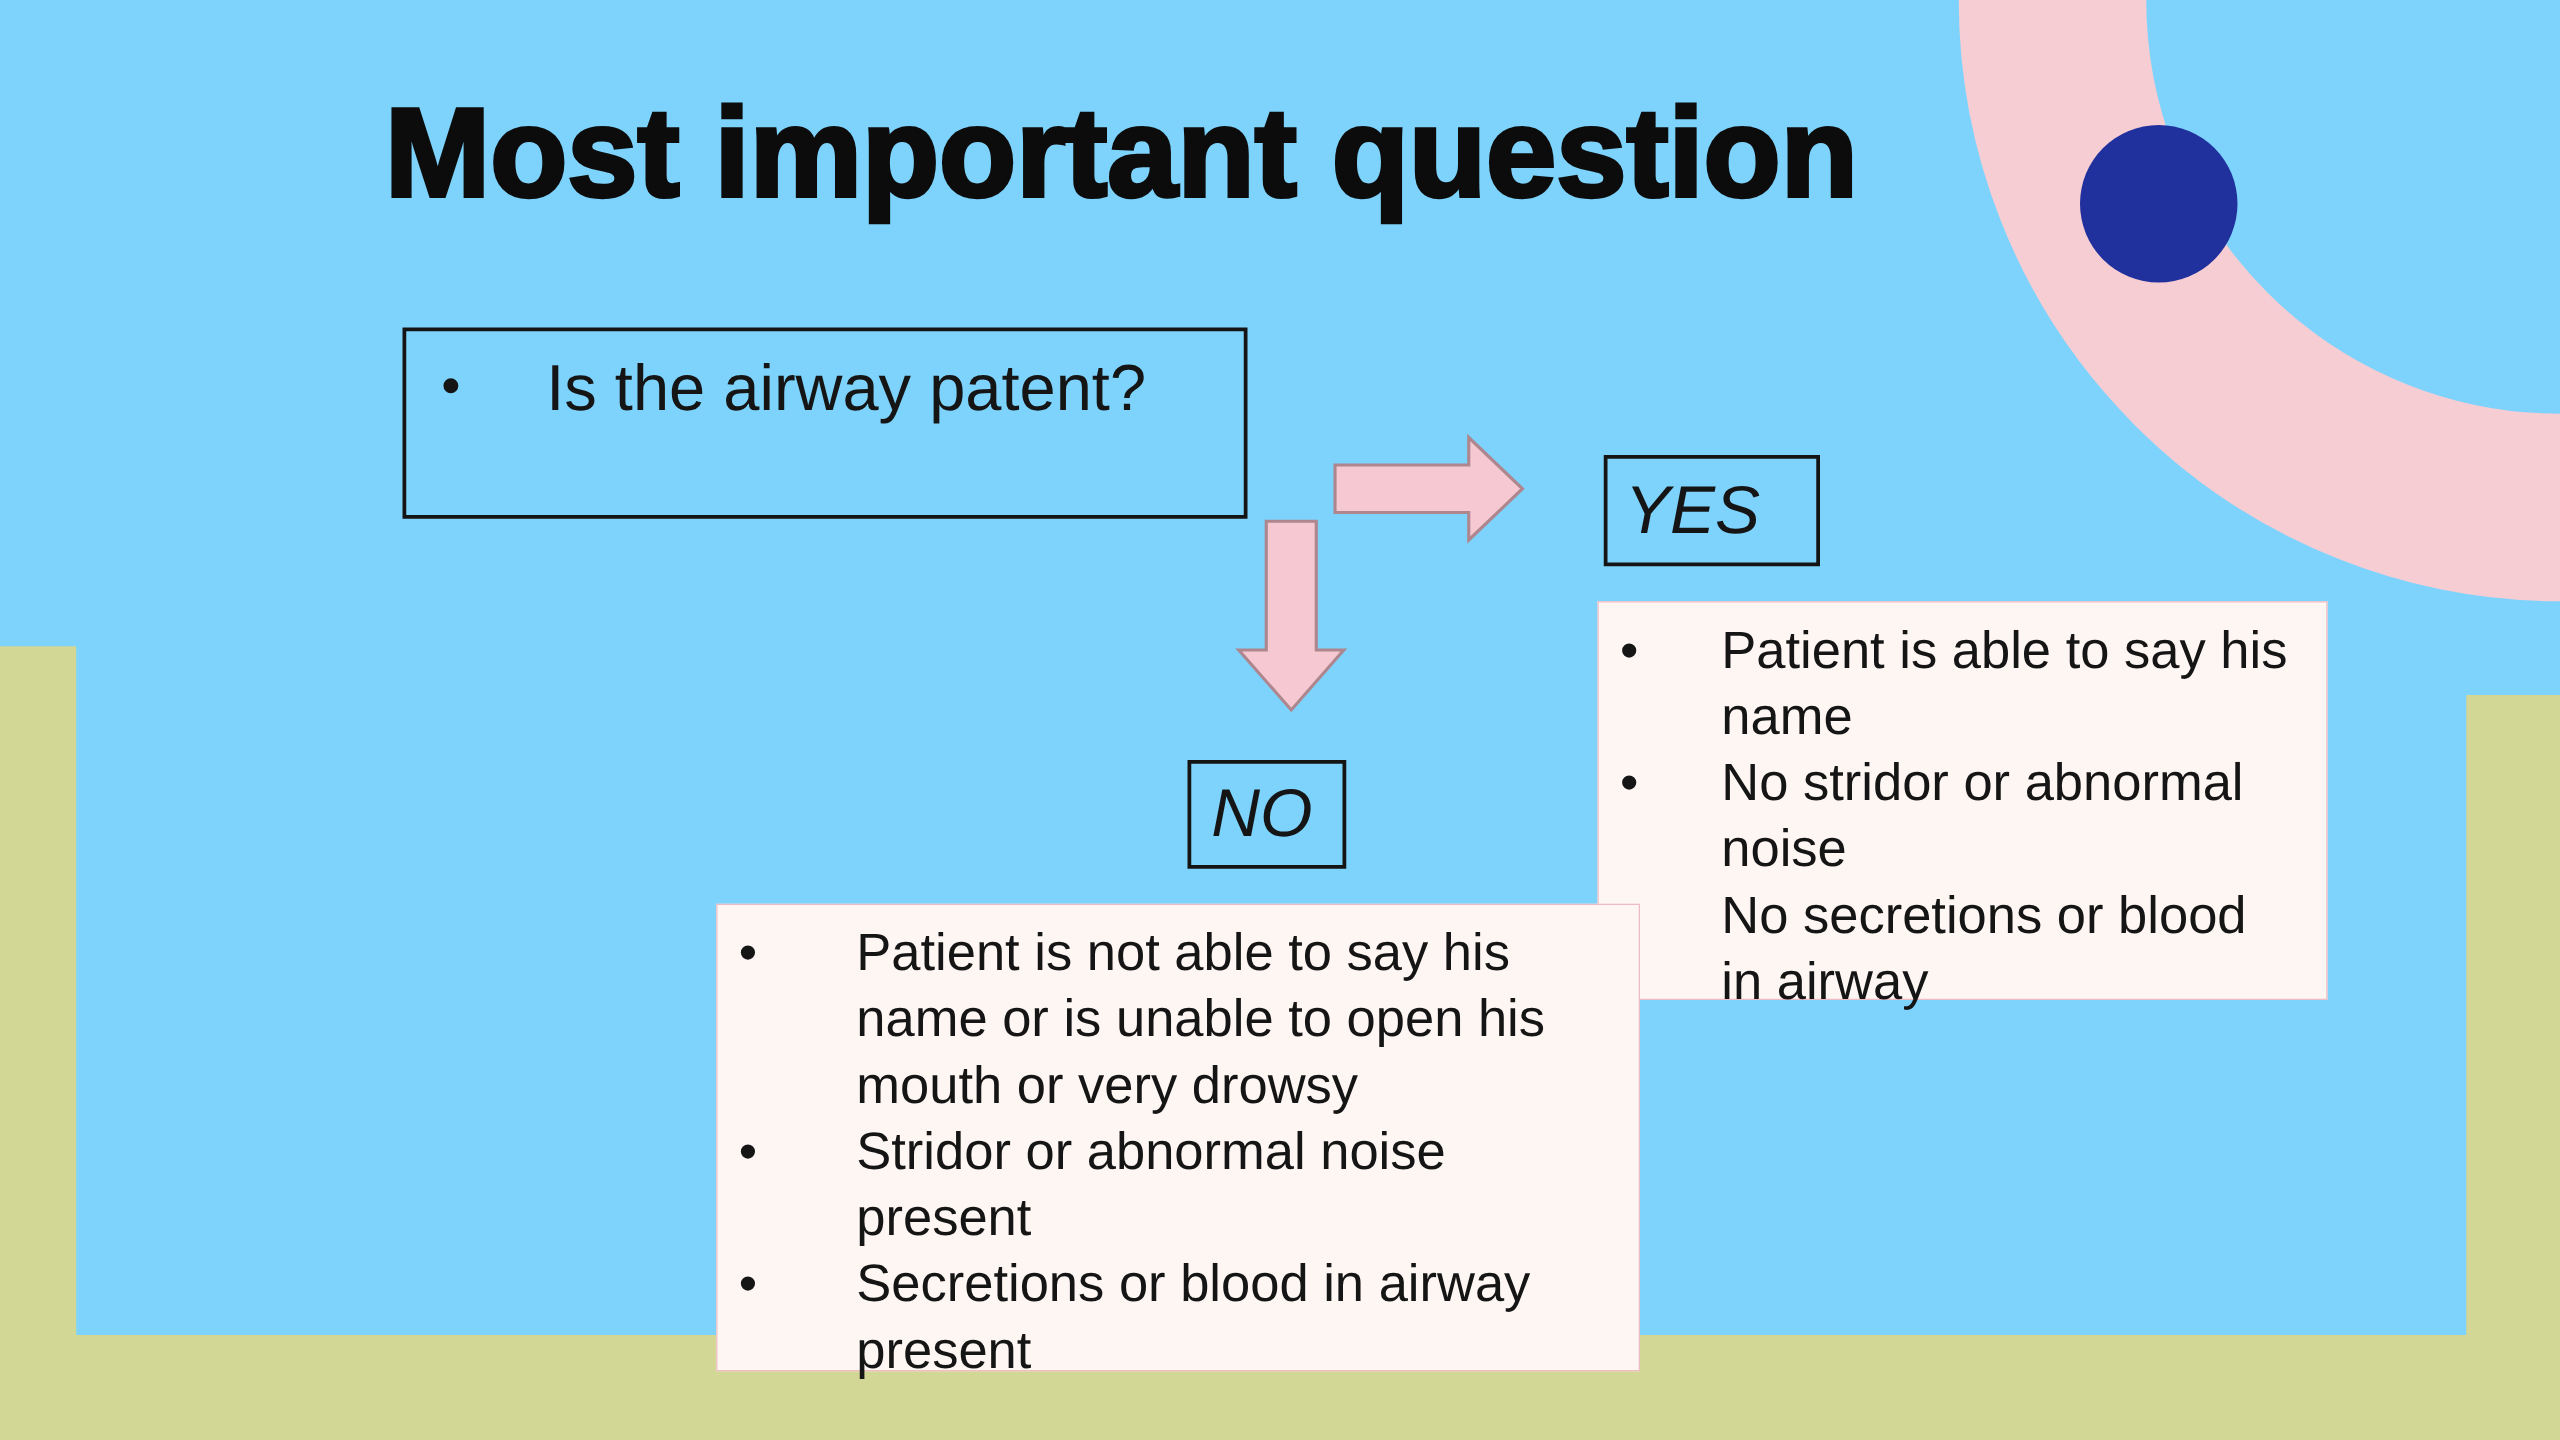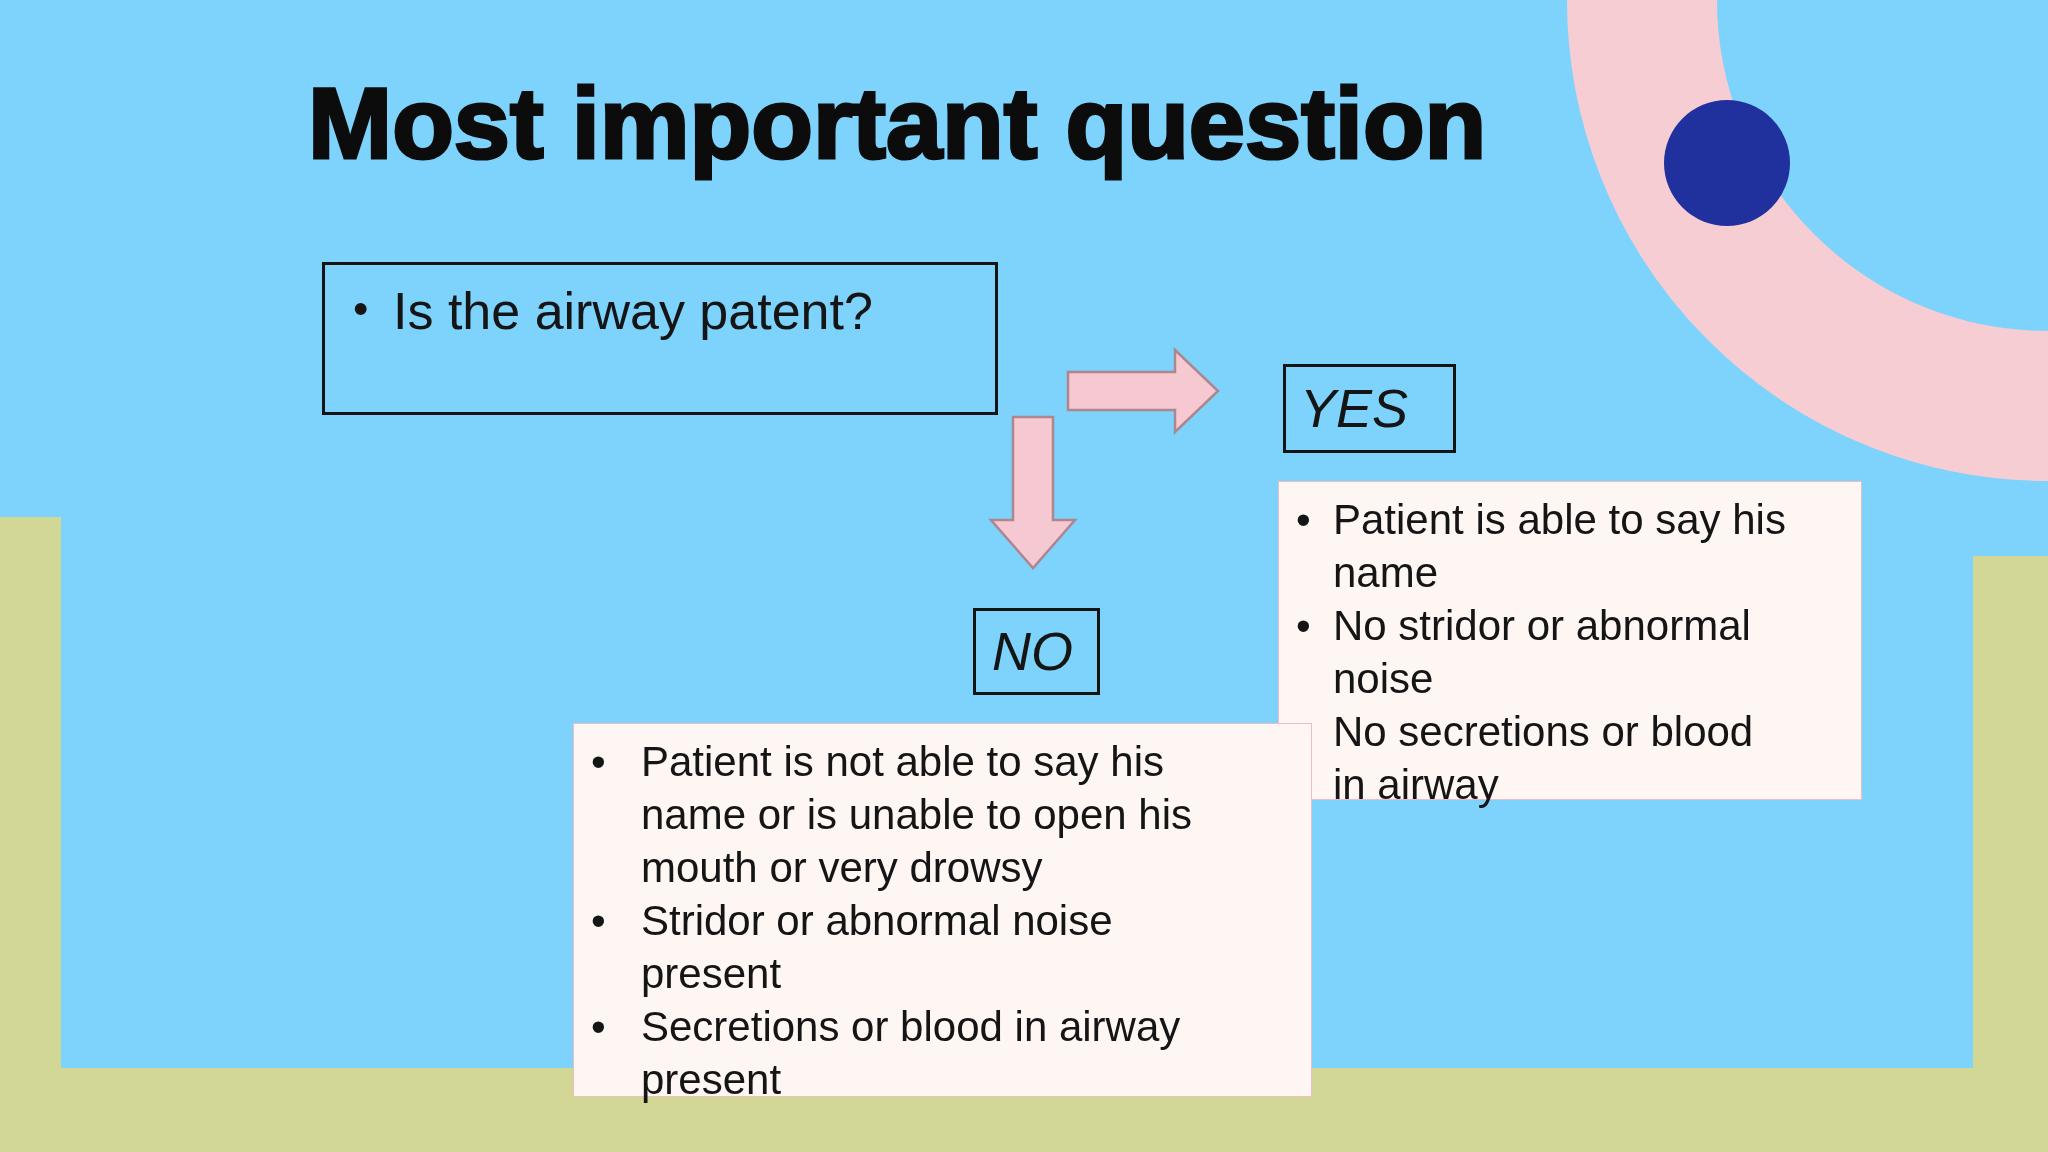--- a/index.html
+++ b/index.html
@@ -31,33 +31,33 @@
     position:absolute;left:308px;top:66px;margin:0;
     font-size:101px;font-weight:bold;letter-spacing:0;
     color:#0c0c0c;-webkit-text-stroke:3.2px #0c0c0c;
     white-space:nowrap;
   }
   
   .outline-box{position:absolute;border:3px solid #141414;box-sizing:border-box;}
   .question-box{left:322px;top:262px;width:676px;height:153px;padding:16px 0 0 28px;font-size:52px;}
   .label-box{font-size:54px;font-weight:400;font-style:italic;}
   .yes-box{left:1283px;top:364px;width:173px;height:89px;padding:10px 0 0 14px;}
-  .no-box{left:973px;top:608px;width:127px;height:87px;padding:9px 0 0 16px;}
+  .no-box{left:950px;top:608px;width:127px;height:87px;padding:9px 0 0 16px;}
   .details-box{
     position:absolute;border:1.5px solid #f0bcc4;box-sizing:border-box;
     background:#fdf6f3;font-size:42px;line-height:53px;
   }
   .yes-details{left:1278px;top:481px;width:584px;height:319px;padding:11px 6px 0 17px;}
   .no-details{left:573px;top:723px;width:739px;height:374px;padding:11px 6px 0 17px;}
   
   .bullet-row{display:flex;align-items:flex-start;}
   .bullet-dot{flex:0 0 40px;}
   .no-details .bullet-dot{flex:0 0 50px;}
   .yes-details .bullet-dot{flex:0 0 37px;}
-  .bullet-text{white-space:pre-line;}
+  .bullet-text{white-space:pre-line;margin-left:44px;}
   .question-box .bullet-dot{flex:0 0 40px;font-size:44px;padding-top:3px;}
   
   .arrows{position:absolute;left:0;top:0;pointer-events:none;}
 </style>
 </head>
 <body>
 
 <div class="slide">
 
   <div class="green green-left"></div>

